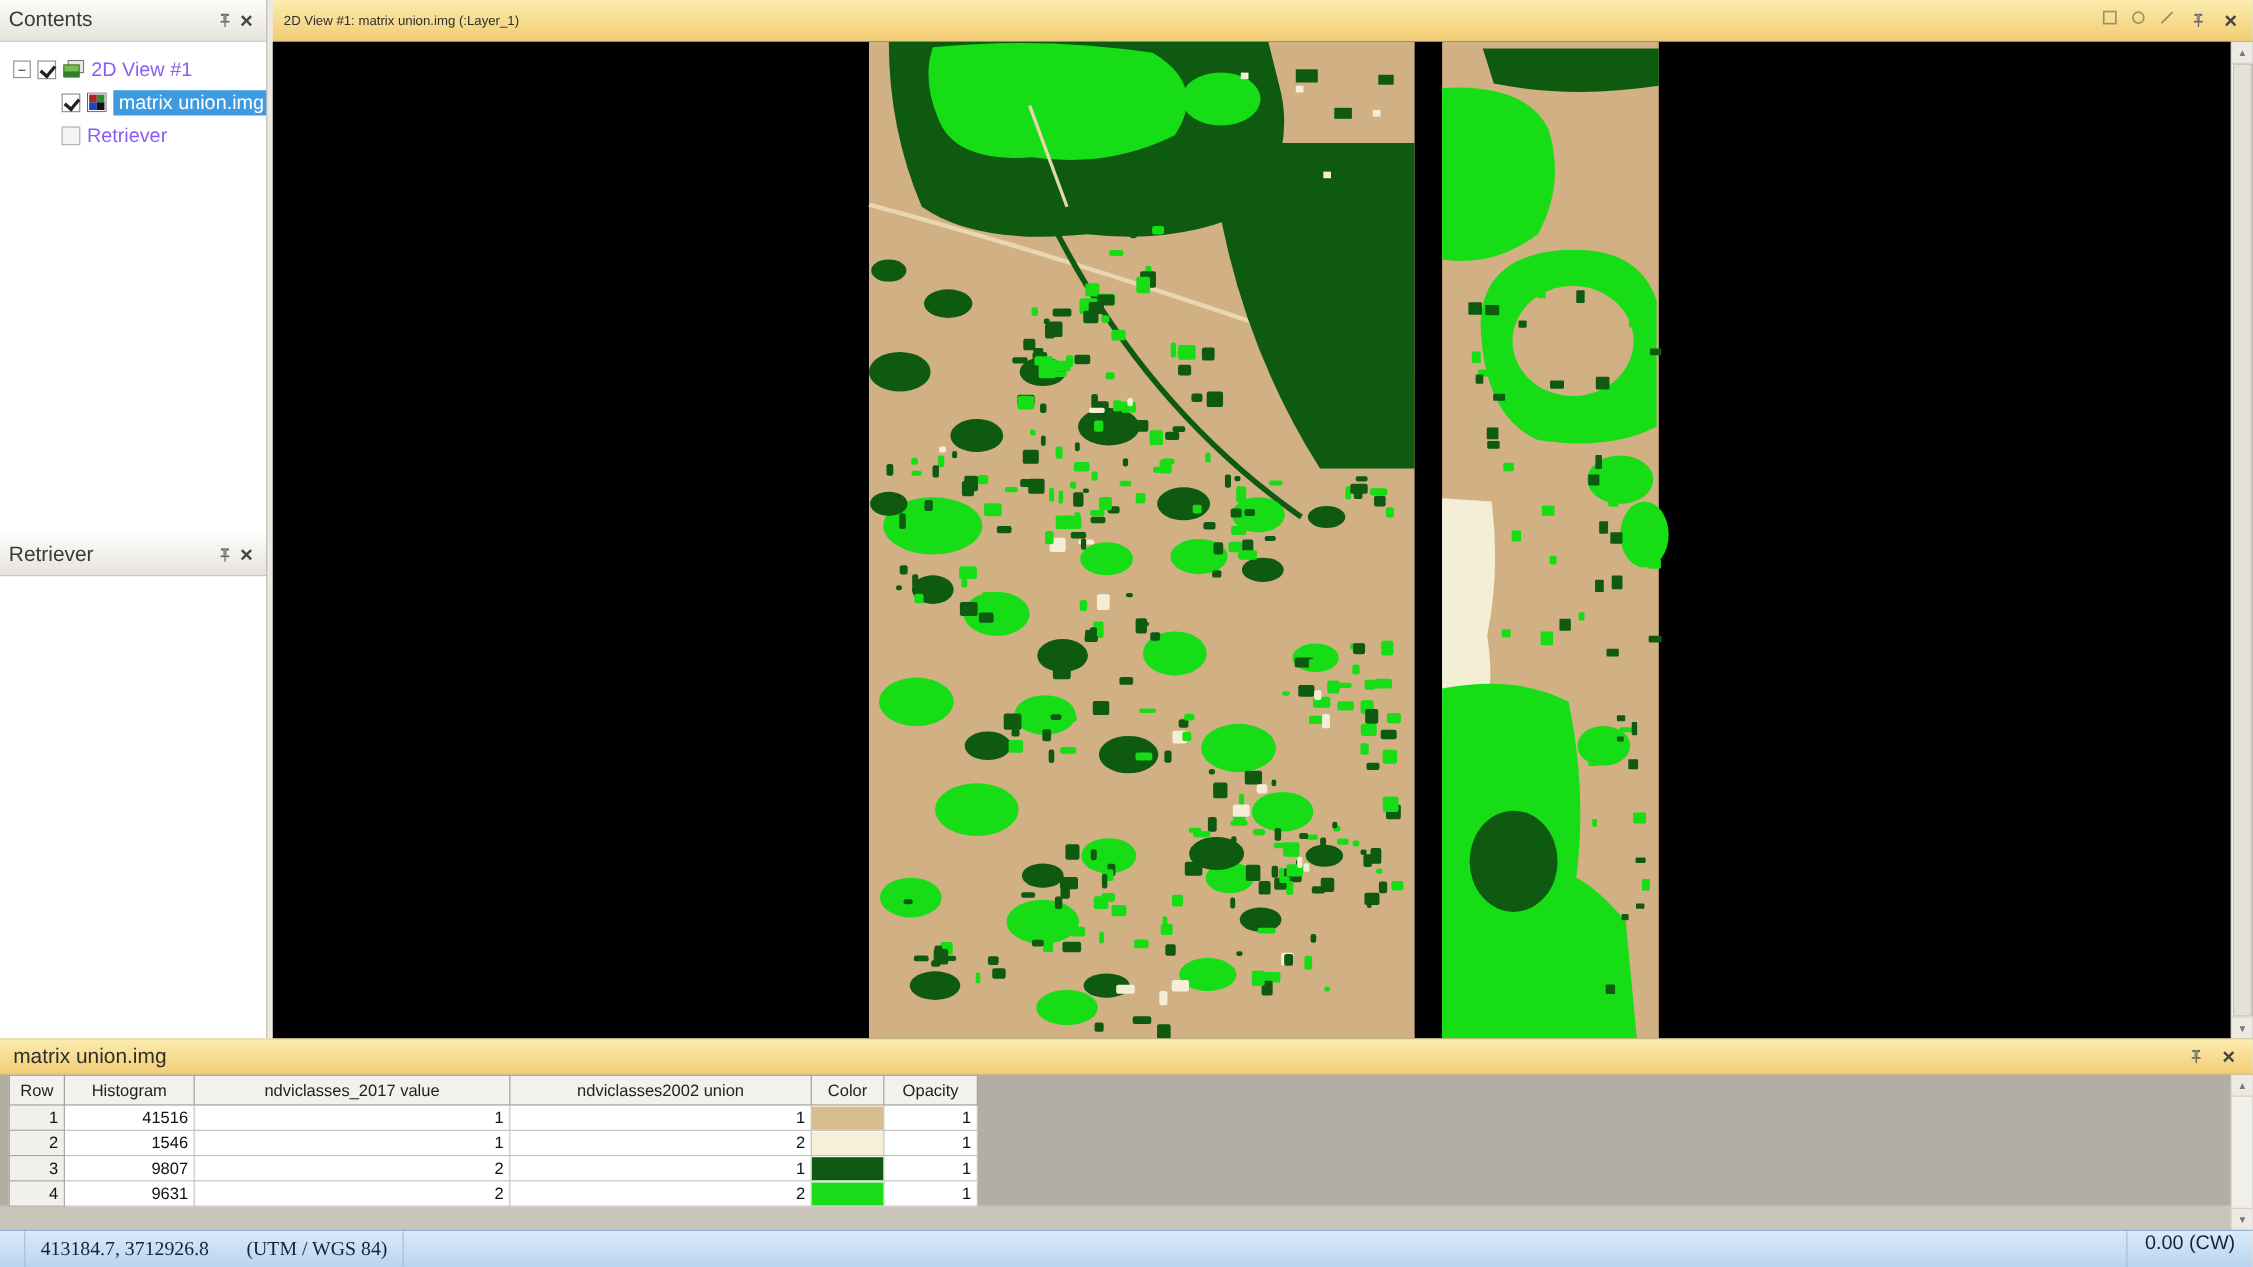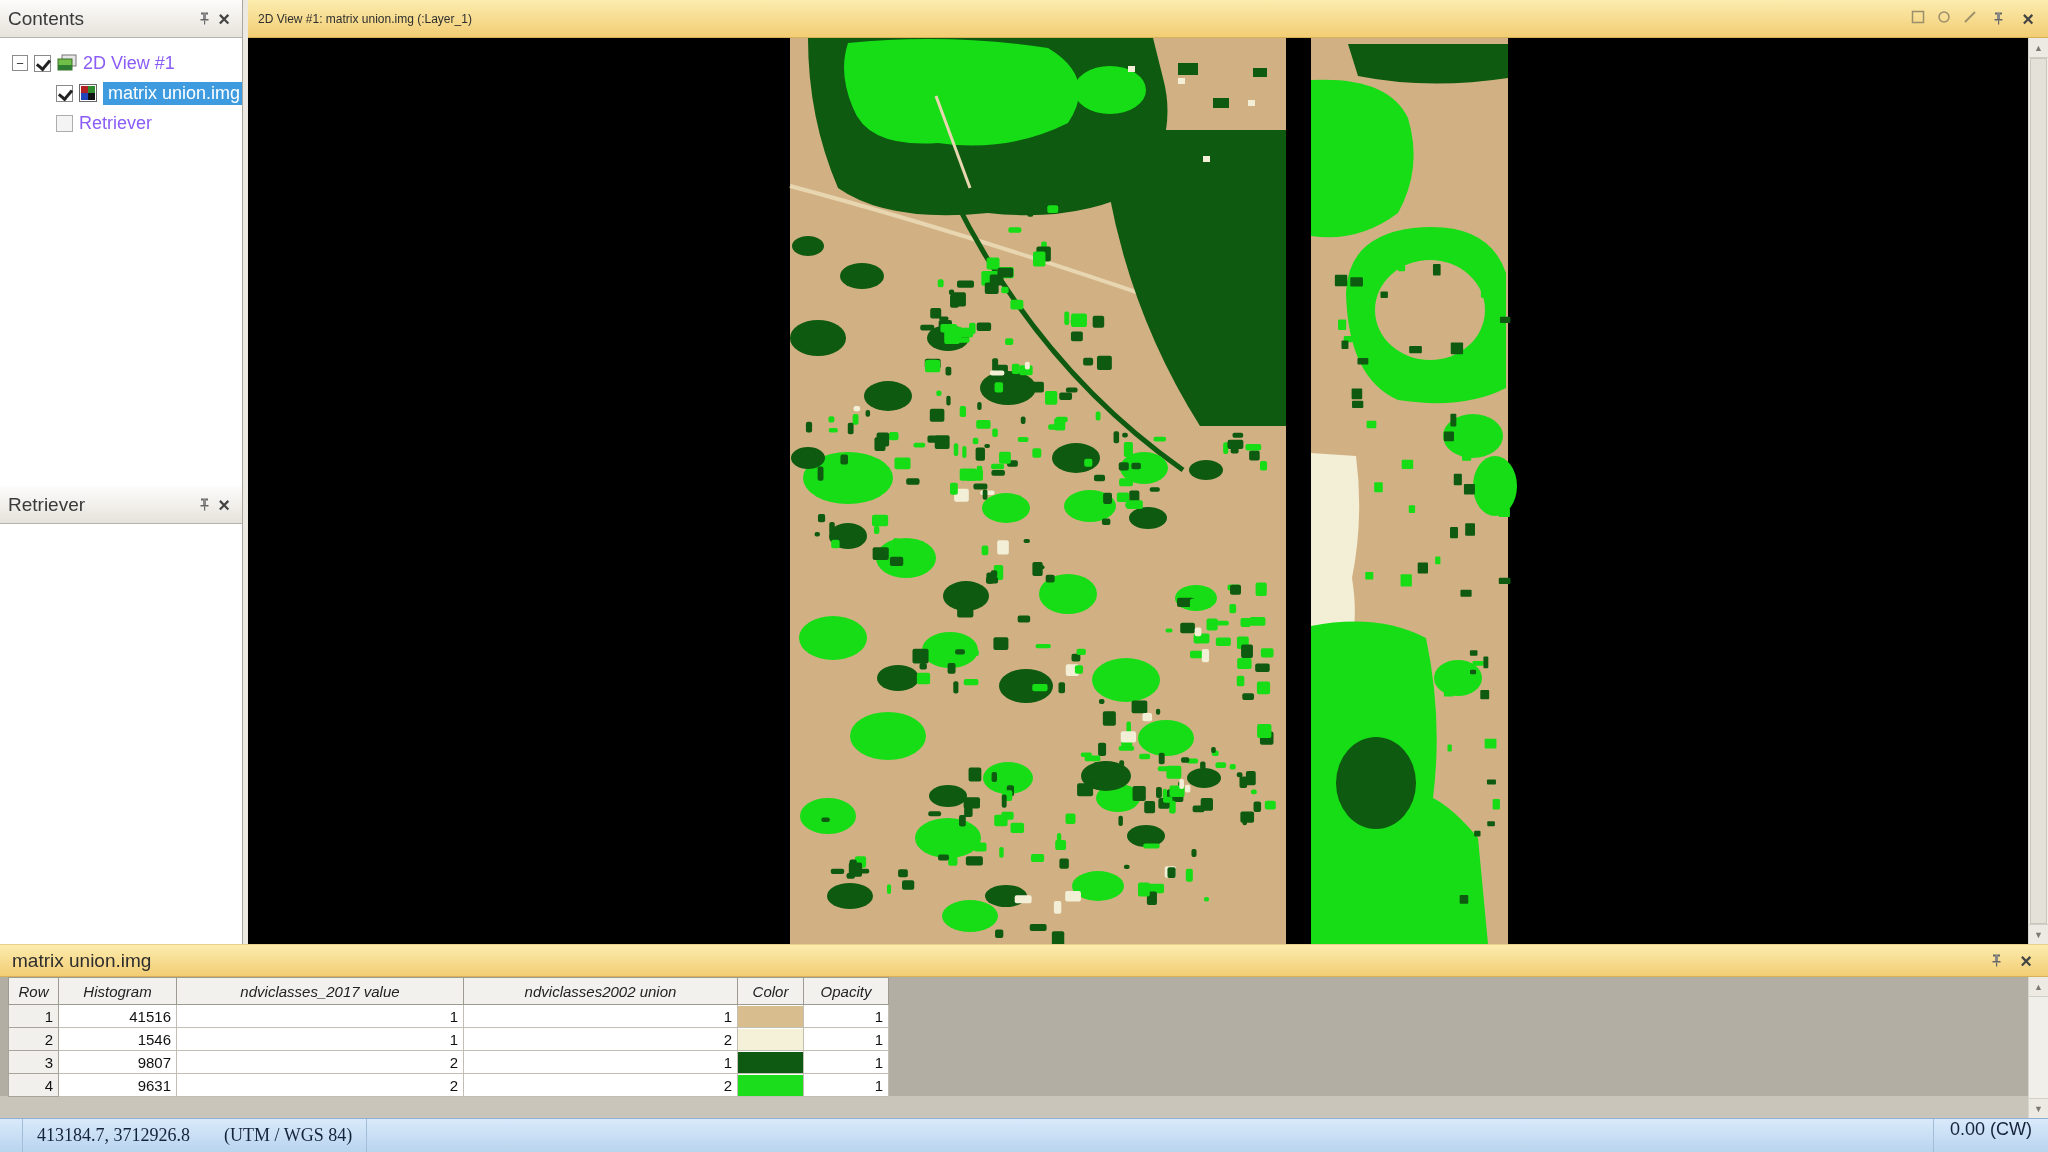--- a/index.html
+++ b/index.html
@@ -46,21 +46,21 @@
   .scroll-thumb{position:absolute;left:1px;right:1px;top:20px;bottom:20px;background:#e4e1d8;border:1px solid #c9c6bb;}
 
   
   .table-titlebar{position:absolute;left:0;top:944px;width:2048px;height:33px;
     background:linear-gradient(#fcecae,#f2cd74);border-top:1px solid #e7d28a;border-bottom:1px solid #d6b157;
     box-sizing:border-box;display:flex;align-items:center;padding:0 12px;}
   .tt-title{font-size:19px;color:#2e2e2e;}
   .table-area{position:absolute;left:0;top:977px;width:2048px;height:141px;background:#b2aea3;overflow:hidden;}
   .attr-table{position:absolute;left:8px;top:0;border-collapse:collapse;table-layout:fixed;background:#fff;}
   .attr-table th{background:#f2f1ed;border:1px solid #9d9a91;font-weight:normal;font-size:15px;color:#222;
-    height:27px;padding:0 4px;box-sizing:border-box;font-style:italic;}
+    height:27px;padding:0 4px;box-sizing:border-box;}
   .attr-table td{background:#fff;border:1px solid #c2beb4;font-size:15px;color:#111;height:23px;
     text-align:right;padding:0 5px;box-sizing:border-box;}
   .attr-table td.rowcell{background:#f1f0ec;border-color:#a7a49b;}
   .attr-table td.colorcell{padding:0;}
   .swatch{width:100%;height:21px;}
   .below-strip{position:absolute;left:0;top:119px;width:2028px;height:22px;background:#c9c5bb;}
   .ta-scroll{position:absolute;right:0;top:0;width:20px;height:141px;background:#f1efe9;border-left:1px solid #d8d5cc;box-sizing:border-box;}
   .ta-scroll .scroll-btn{height:19px;}
 
   

